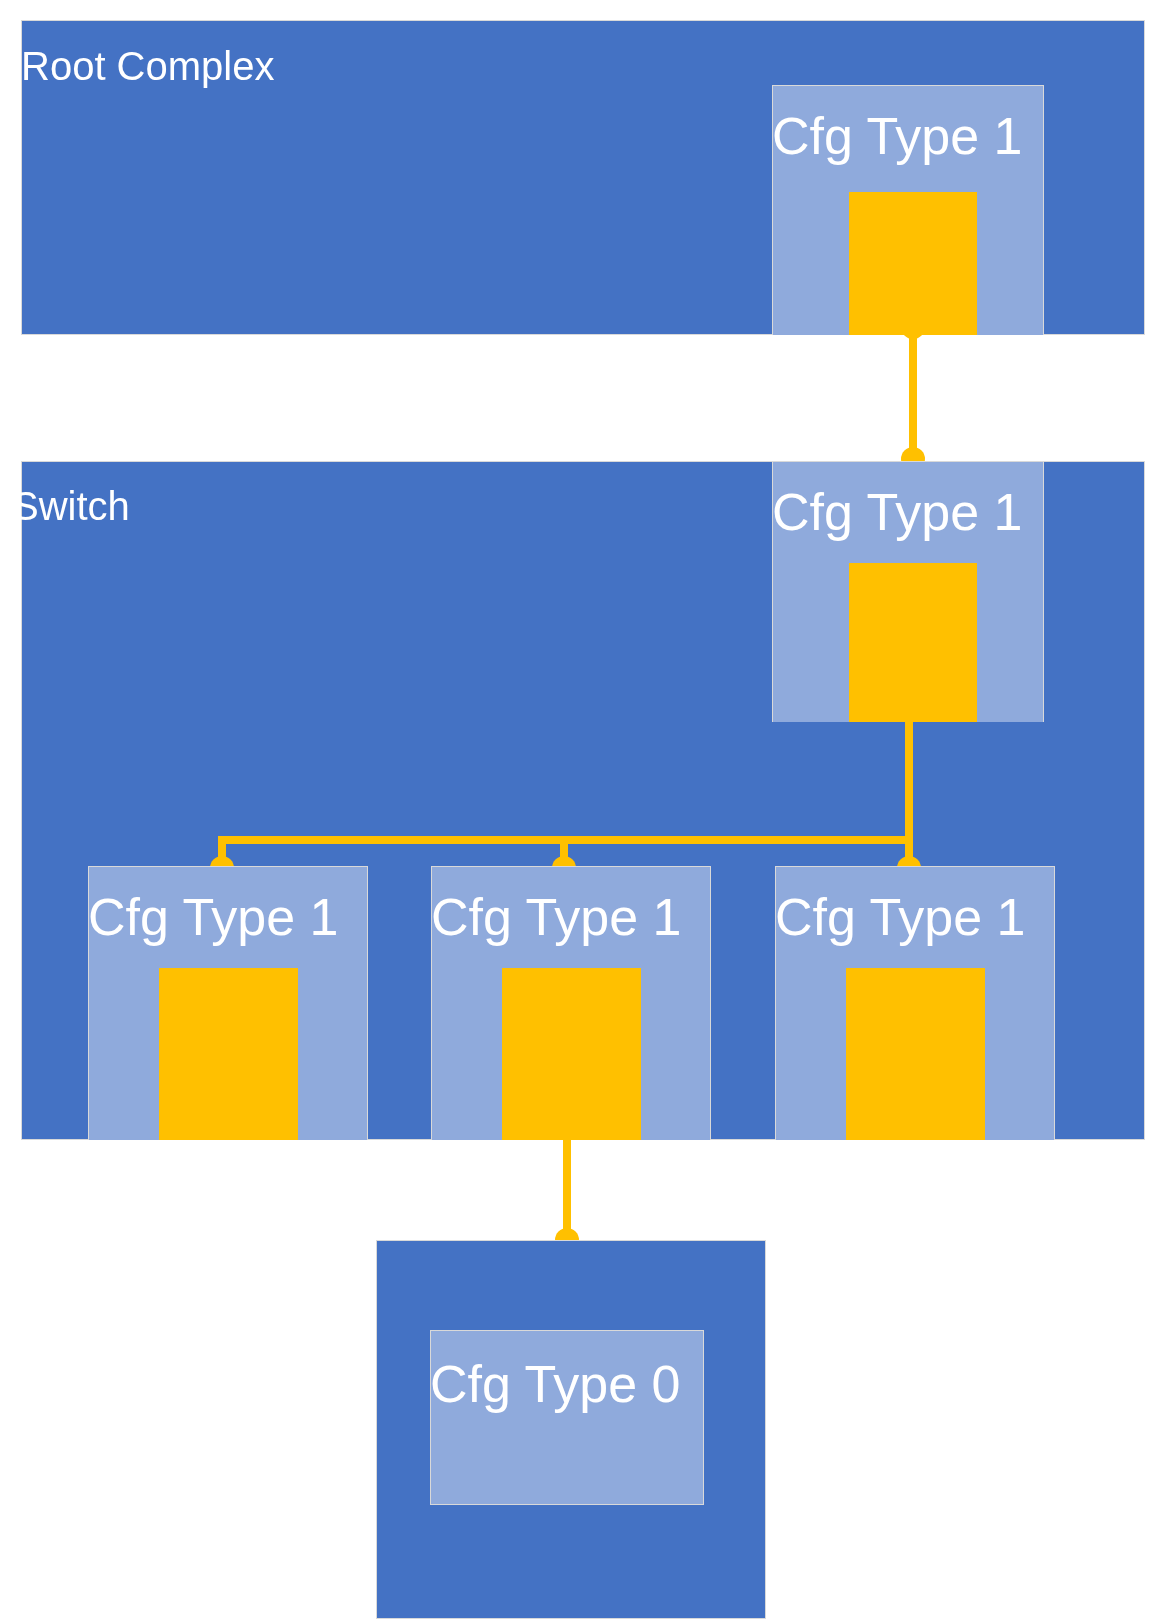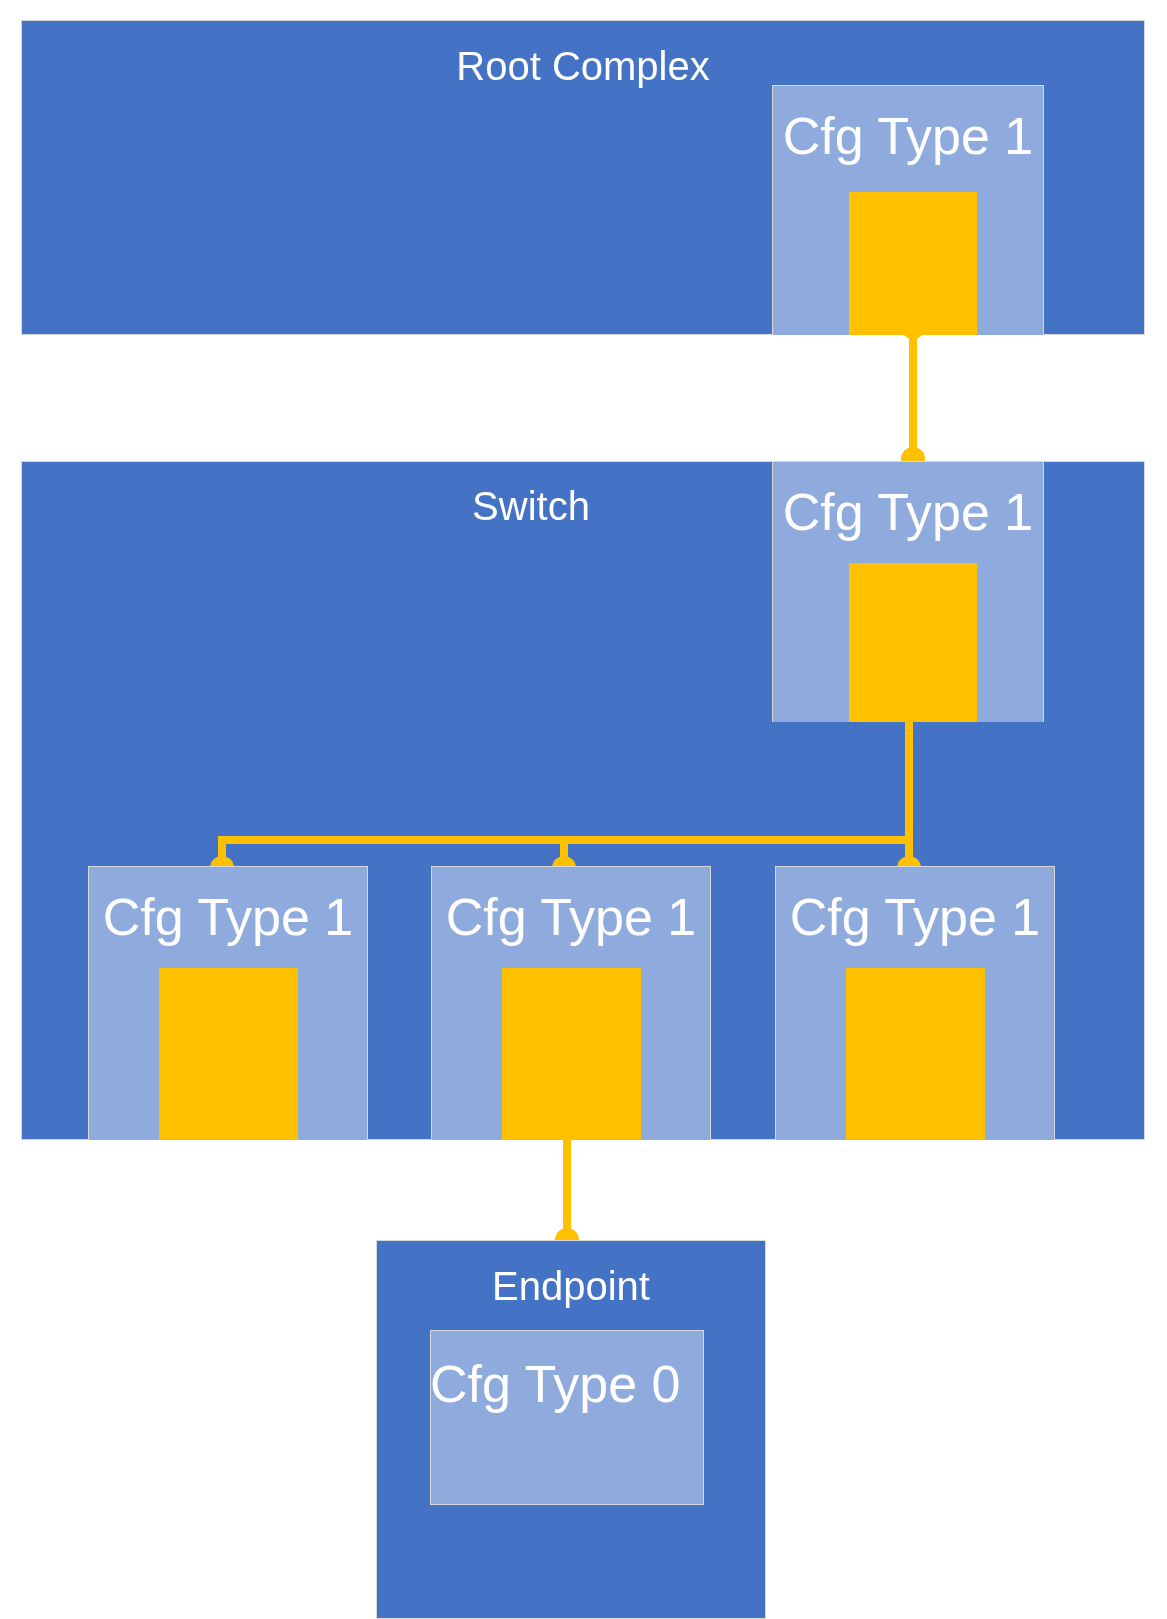--- a/index.html
+++ b/index.html
@@ -40,21 +40,21 @@
   .port {
     position: absolute;
     background: #FFC000;
   }
 
   
   .label {
     position: absolute;
     color: #FFFFFF;
     font-weight: 400;
-    text-align: center;
+    text-align: left;
     white-space: nowrap;
     line-height: 1;
   }
   .label-node {
     font-size: 40px;
   }
   .label-cfg {
     font-size: 52px;
   }
 
@@ -89,21 +89,21 @@
   <div class="cfg" style="left:772px; top:85px; width:272px; height:250px;"></div>
   <div class="label label-cfg" style="left:772px; top:110px; width:272px;">Cfg Type 1</div>
   <div class="port" style="left:849px; top:192px; width:128px; height:143px;"></div>
 
   <div class="wire-v" style="left:909px; top:325px; height:140px;"></div>
   <div class="dot" style="left:901px; top:315px;"></div>
   <div class="dot" style="left:901px; top:447px;"></div>
 
   <div class="node" style="left:21px; top:461px; width:1124px; height:679px;"></div>
 
-  <div class="label label-node" style="left:31px; top:486px; width:1000px; text-align:center;">Switch</div>
+  <div class="label label-node" style="left:12px; top:486px; width:1000px; ">Switch</div>
 
   <div class="cfg" style="left:772px; top:461px; width:272px; height:261px;"></div>
   <div class="label label-cfg" style="left:772px; top:486px; width:272px;">Cfg Type 1</div>
   <div class="port" style="left:849px; top:563px; width:128px; height:159px;"></div>
 
   <div class="wire-v" style="left:905px; top:714px; height:130px;"></div>
   <div class="wire-h" style="left:218px; top:836px; width:691px;"></div>
 
   <div class="wire-v" style="left:218px; top:836px; height:57px;"></div>
   <div class="wire-v" style="left:560px; top:836px; height:57px;"></div>
@@ -124,18 +124,17 @@
   <div class="cfg" style="left:775px; top:866px; width:280px; height:274px;"></div>
   <div class="label label-cfg" style="left:775px; top:891px; width:280px;">Cfg Type 1</div>
   <div class="port" style="left:846px; top:968px; width:139px; height:172px;"></div>
 
   <div class="wire-v" style="left:563px; top:1130px; height:155px;"></div>
   <div class="dot" style="left:555px; top:1096px;"></div>
   <div class="dot" style="left:555px; top:1228px;"></div>
 
   <div class="node" style="left:376px; top:1240px; width:390px; height:379px;"></div>
 
-  <div class="label label-node" style="left:376px; top:1266px; width:390px;">Endpoint</div>
 
   <div class="cfg boxed" style="left:430px; top:1330px; width:274px; height:175px;"></div>
   <div class="label label-cfg" style="left:430px; top:1358px; width:232px;">Cfg Type 0</div>
 
 </div>
 
 </body></html>

